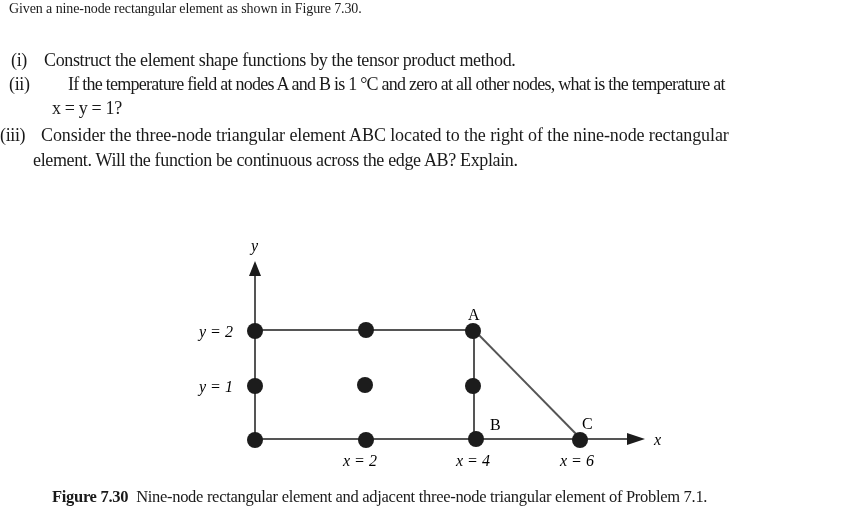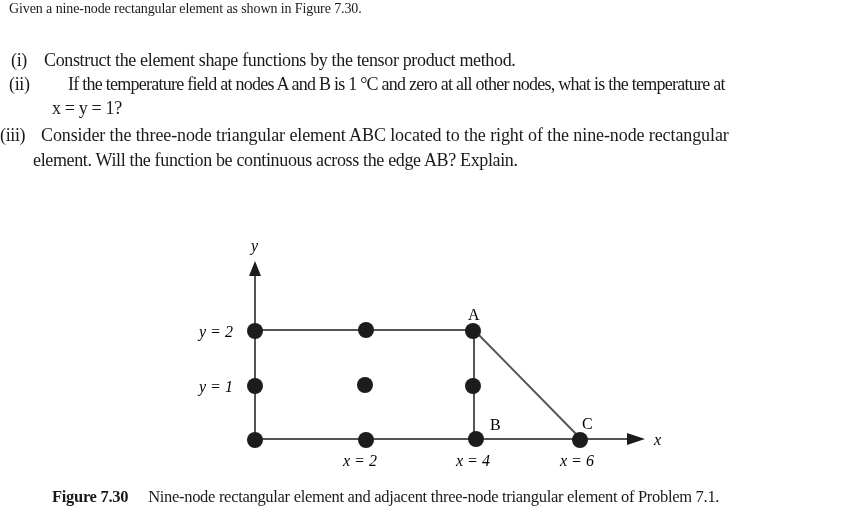--- a/index.html
+++ b/index.html
@@ -17,21 +17,21 @@
       letter-spacing: -0.35px;
     }
     .num { position: absolute; }
     .txt { position: absolute; left: 51px; }
     .math { }
     .diagram { position: absolute; left: 0; top: 0; }
     .caption {
       position: absolute; left: 52px; top: 487px;
       font-size: 16.5px; white-space: nowrap; letter-spacing: -0.3px;
     }
-    .caption .fig-label { font-weight: bold; margin-right: 20px; text-align: center; }
+    .caption .fig-label { font-weight: bold; margin-right: 8px; text-align: center; }
     svg text { font-family: "Liberation Serif", "DejaVu Serif", serif; }
   </style>
 </head>
 <body>
 
 <div class="intro">Given a nine-node rectangular element as shown in Figure 7.30.</div>
 
 <div class="item" style="top:50px;">
   <span class="num" style="left:11px;">(i)</span>
   <span class="txt" style="left:44px;">Construct the element shape functions by the tensor product method.</span>

